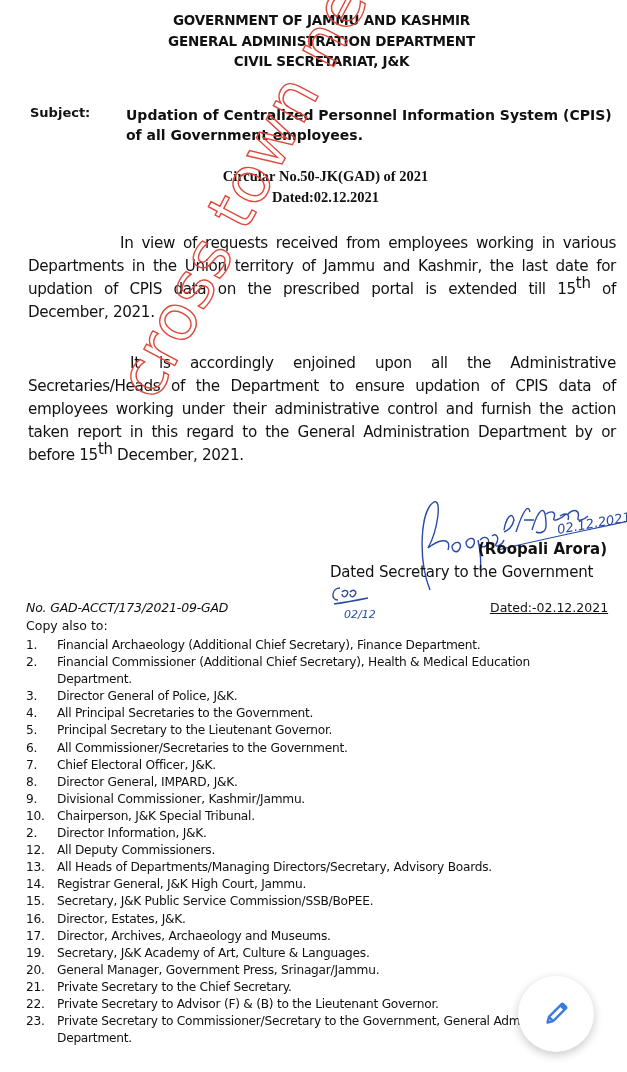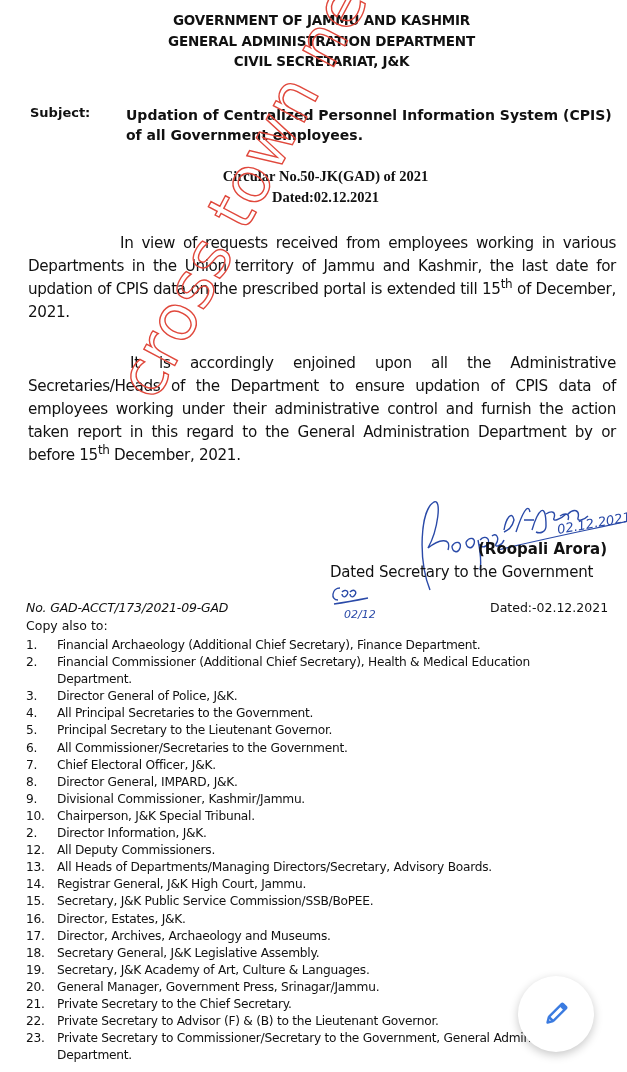--- a/index.html
+++ b/index.html
@@ -16,27 +16,27 @@
   .subj-label { position:absolute; left:22px; top:105px; font-size:13px;font-weight:bold; }
   .subj-text { position:absolute; left:118px; top:105px; width:500px; font-weight:bold; font-size:14px; line-height:20px; }
   .circ { position:absolute; left:0; width:627px; text-align:center; font-weight:bold; font-size:14.5px; line-height:20px; padding-left:8px; box-sizing:border-box;font-family:Liberation Serif, serif;}
   .circ1 { top:166px; }
   .circ2 { top:187px; }
   .para { position:absolute; left:20px; width:588px; font-family:"DejaVu Sans", sans-serif; font-size:15.2px; line-height:23px; text-align:justify; letter-spacing:-0.35px; }
   .para1 { top:232px; }
   .para2 { top:352px; }
   .indent { display:inline-block; width:92px; }
   .indent2 { display:inline-block; width:102px; }
-  sup { font-size:12px; line-height:0; }
+  sup { font-size:15px; line-height:0; }
   .signame { position:absolute; left:470px; top:540px; font-weight:bold; font-size:15px; }
   .sigdesig { position:absolute; left:322px; top:563px; font-size:15px; letter-spacing:-0.2px; }
   .sig-svg { position:absolute; left:400px; top:490px; }
   .init-svg { position:absolute; left:320px; top:582px; }
   .refno { position:absolute; left:18px; top:600px; font-size:12.5px; letter-spacing:-0.2px;font-style:italic;}
-  .refdate { position:absolute; left:482px; top:600px; font-size:12.5px; }
+  .refdate { position:absolute; left:482px; top:600px; font-size:12.5px;text-decoration:underline; }
   .copyto { position:absolute; left:18px; top:618px; font-size:12.5px; }
   .cclist { position:absolute; left:18px; top:637px; width:590px; margin:0; padding:0; list-style:none; font-size:12.2px; line-height:17.1px; letter-spacing:-0.25px;}
   .cclist li { display:flex; }
   .cclist .num { width:31px; flex:none; }
   .cclist .txt { flex:1; }
   .watermark {
     position:absolute; left:95px; top:375px; transform-origin:0 0; transform:rotate(-62deg);
     font-family:"DejaVu Sans", sans-serif; font-size:64px; color:transparent;
     -webkit-text-stroke:1.4px #e0483c; white-space:nowrap; pointer-events:none; letter-spacing:1px;
   }
@@ -150,24 +150,20 @@
       </li>
     <li>
         <span class="num">16.</span>
         <span class="txt">Director, Estates, J&amp;K.</span>
       </li>
     <li>
         <span class="num">17.</span>
         <span class="txt">Director, Archives, Archaeology and Museums.</span>
       </li>
     <li>
-        <span class="num">18.</span>
-        <span class="txt">Secretary General, J&amp;K Legislative Assembly.</span>
-      </li>
-    <li>
         <span class="num">19.</span>
         <span class="txt">Secretary, J&amp;K Academy of Art, Culture &amp; Languages.</span>
       </li>
     <li>
         <span class="num">20.</span>
         <span class="txt">General Manager, Government Press, Srinagar/Jammu.</span>
       </li>
     <li>
         <span class="num">21.</span>
         <span class="txt">Private Secretary to the Chief Secretary.</span>

